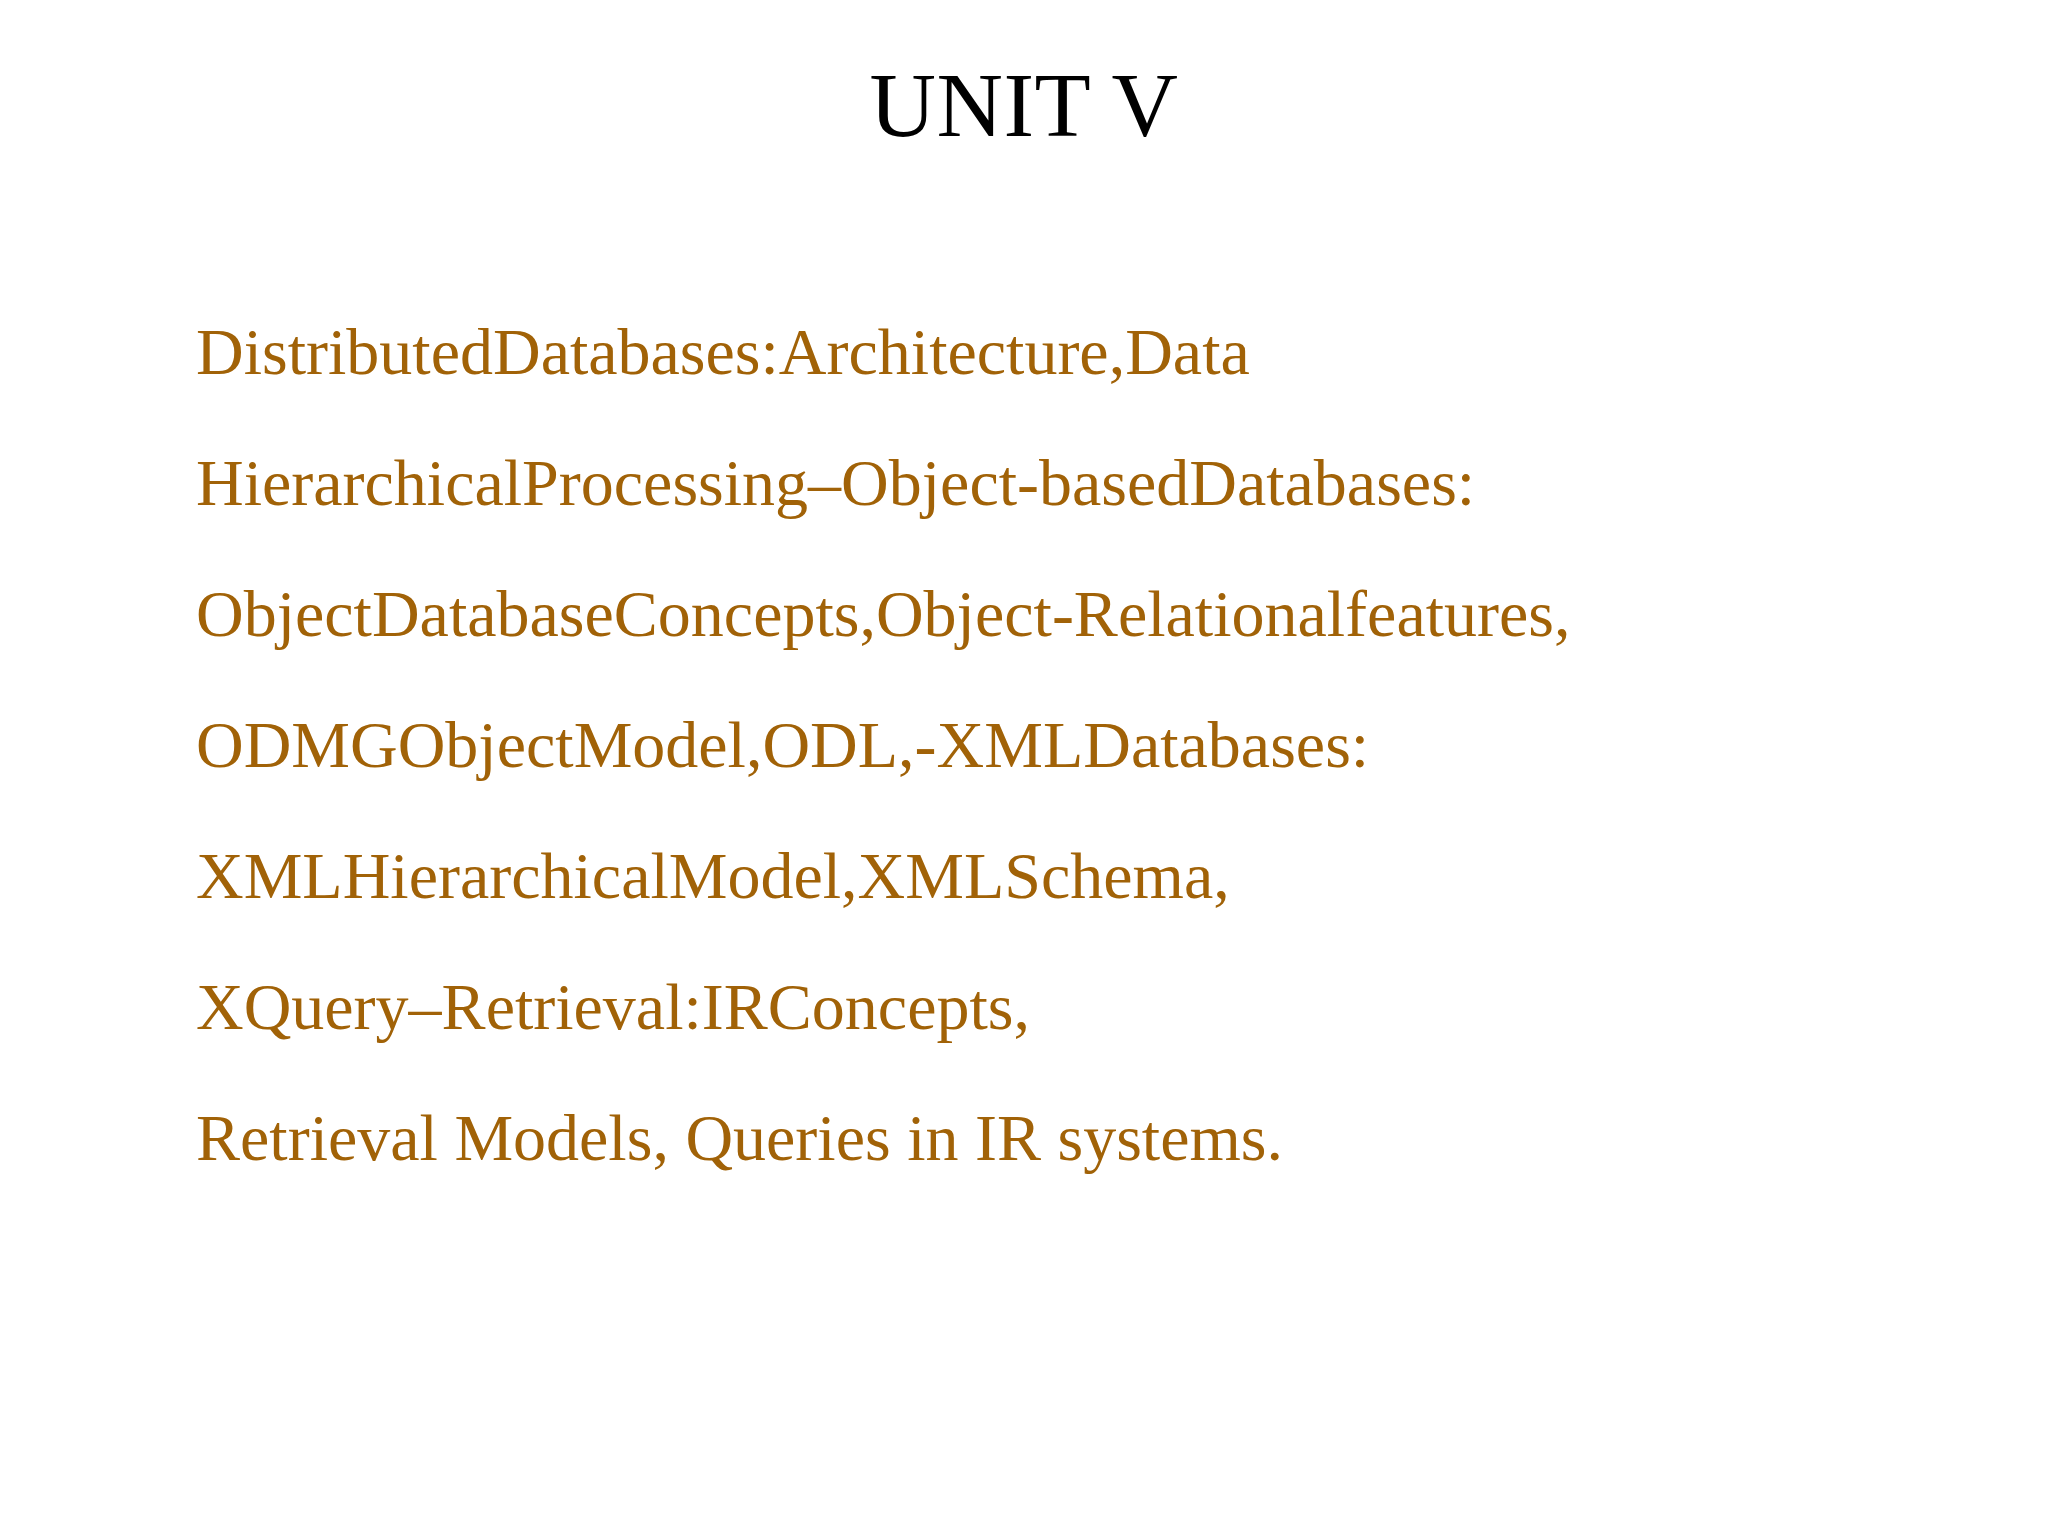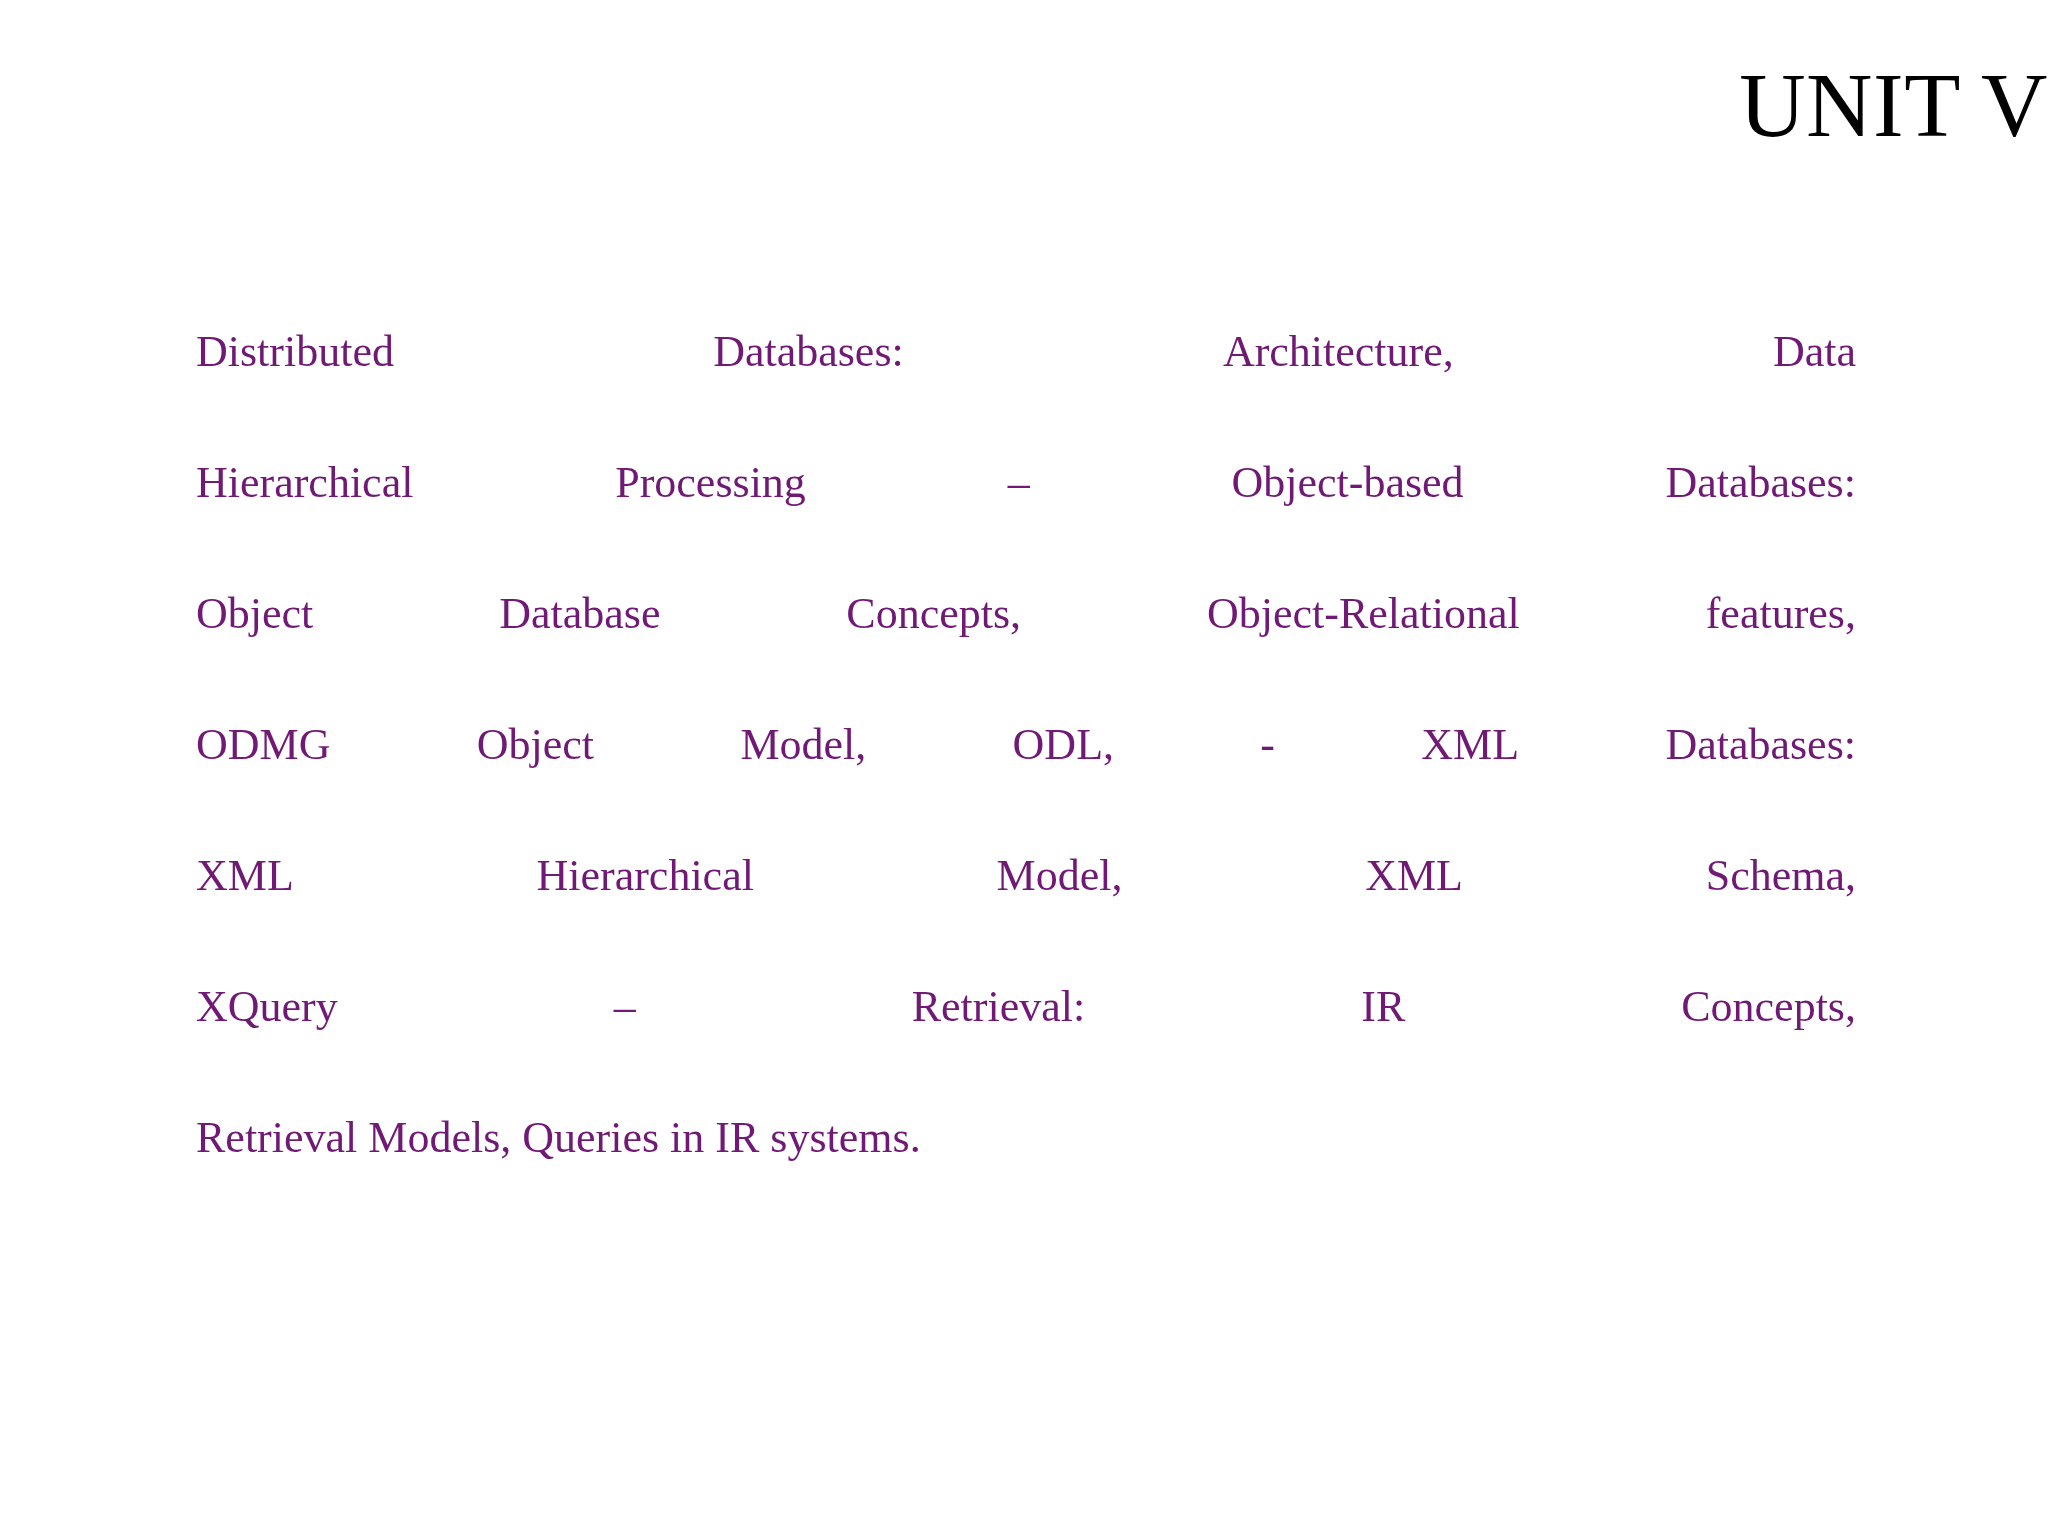--- a/index.html
+++ b/index.html
@@ -19,43 +19,42 @@
     width: 2048px;
     height: 1536px;
     background: #ffffff;
     box-sizing: border-box;
   }
   .title-block {
     position: absolute;
     top: 52px;
     left: 0;
     width: 2048px;
-    text-align: right;
+    text-align: center;
   }
   .title-line {
     font-size: 92px;
     line-height: 106px;
     font-weight: 400;
     letter-spacing: 0.5px;
     color: #000000;
     white-space: nowrap;
   }
   .body-block {
     position: absolute;
     top: 286px;
     left: 196px;
     width: 1660px;
   }
   .body-line {
-    font-size: 44px;
+    font-size: 66px;
     line-height: 131px;
     font-weight: 400;
-    color: #701a75;
+    color: #a16207;
     display: flex;
-    justify-content: space-between;
     white-space: nowrap;
   }
   .body-line.last {
     display: block;
     text-align: left;
   }
   .body-line .w {
     display: inline-block;
   }
 </style>

